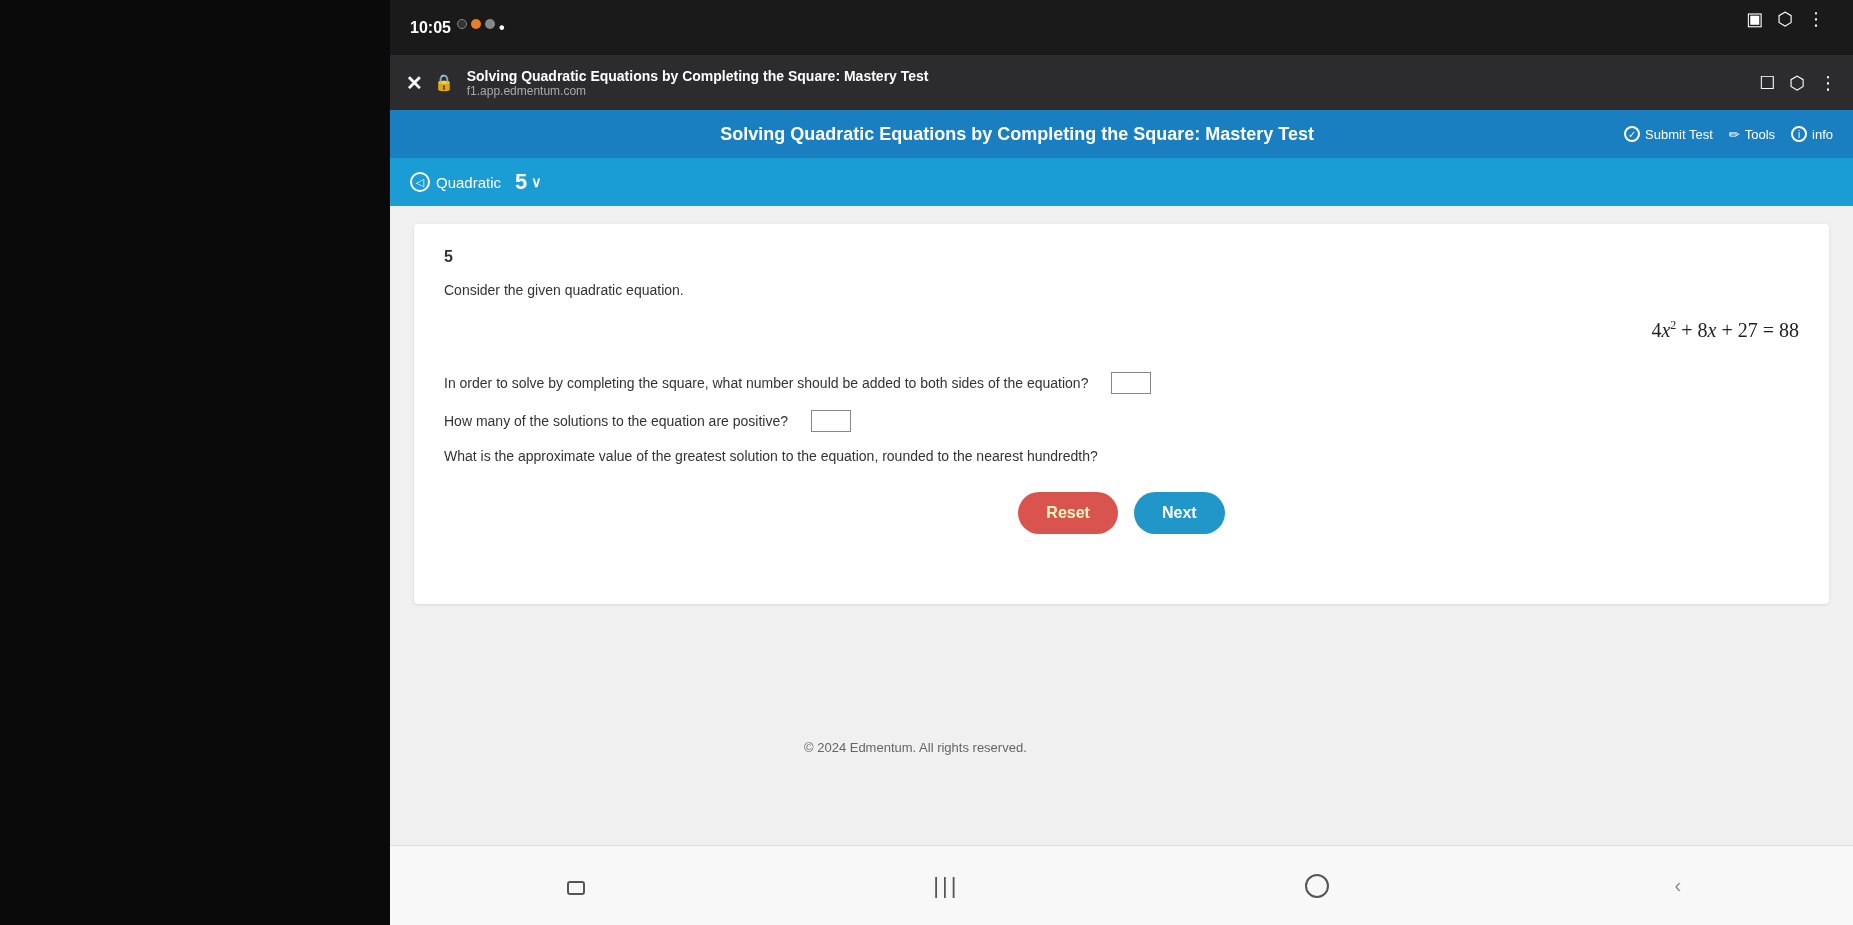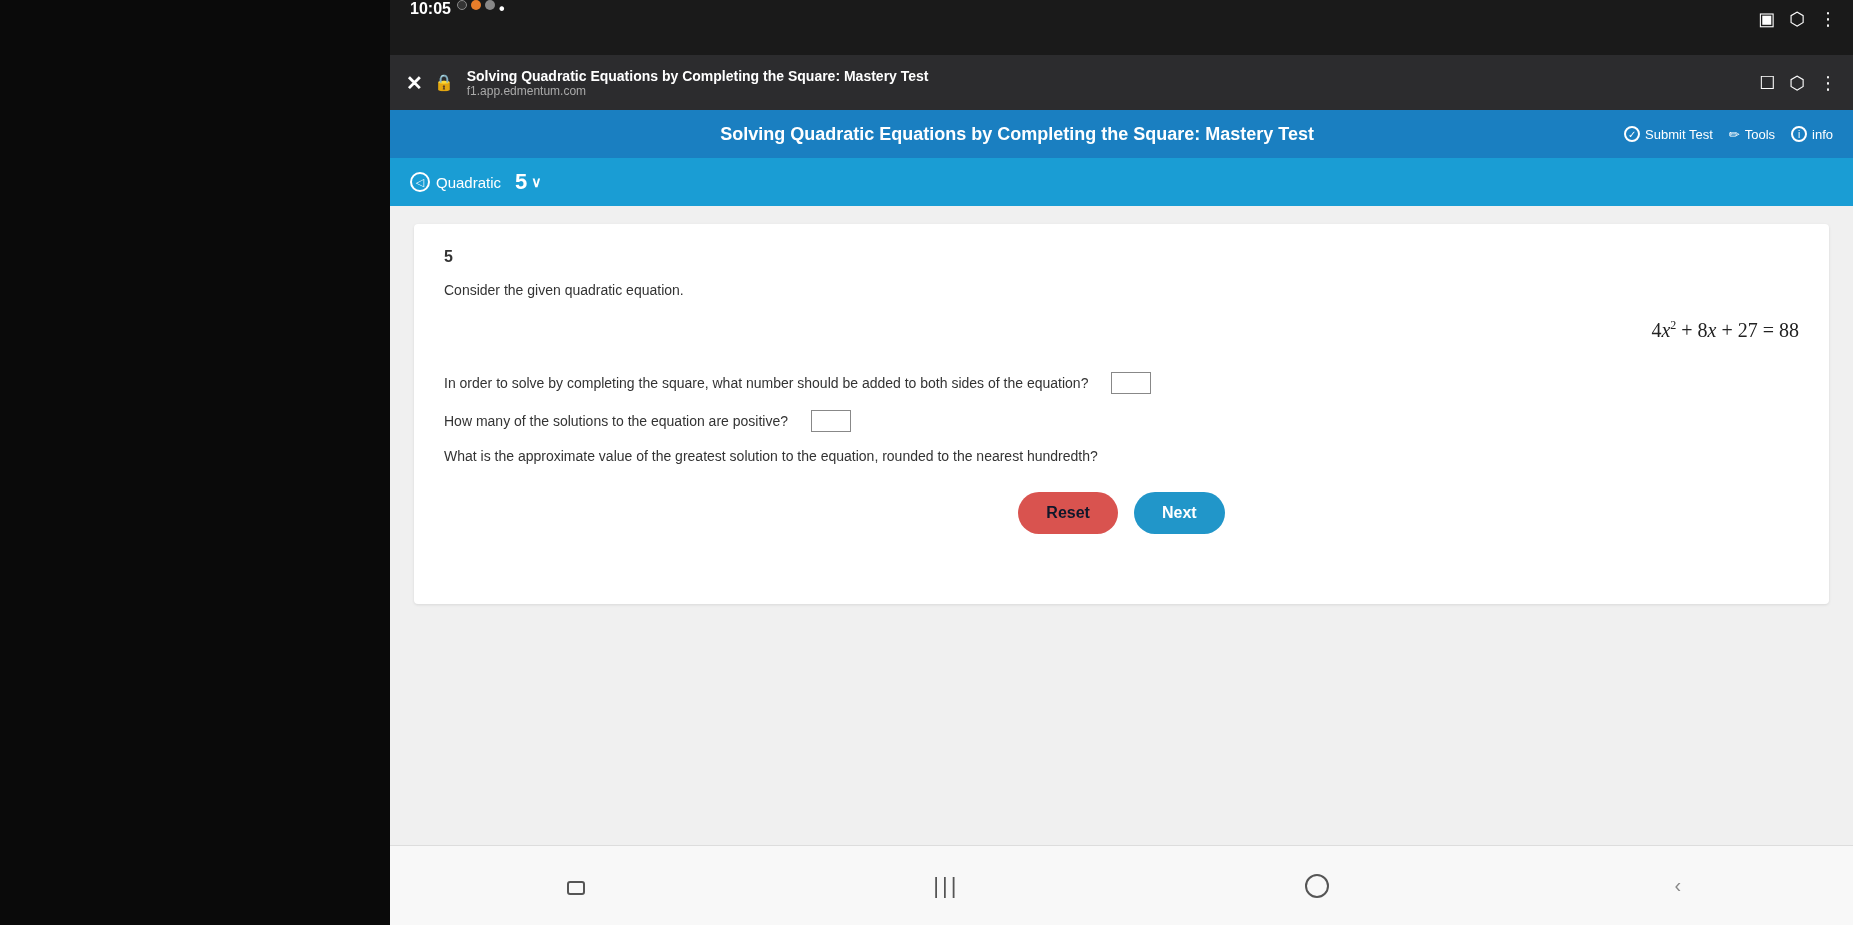--- a/index.html
+++ b/index.html
@@ -11,25 +11,25 @@
       font-family: Arial, sans-serif;
       overflow: hidden;
       position: relative;
     }
 
     
     .status-bar {
       position: absolute;
       top: 0;
       left: 390px;
-      right: 0;
+      right: 12px;
       height: 55px;
       background: #1a1a1a;
       display: flex;
-      align-items: flex-start;
+      align-items: center;
       justify-content: space-between;
       padding: 0 20px;
       z-index: 10;
     }
 
     .status-time {
       color: #fff;
       font-size: 16px;
       font-weight: bold;
       display: flex;
@@ -268,21 +268,21 @@
 
     .button-row {
       display: flex;
       justify-content: center;
       gap: 16px;
       margin-top: 28px;
     }
 
     .btn-reset {
       background: #d9534f;
-      color: #0f172a;
+      color: #fef9c3;
       border: none;
       border-radius: 24px;
       padding: 12px 28px;
       font-size: 16px;
       font-weight: 600;
       cursor: pointer;
     }
 
     .btn-next {
       background: #2196c9;
@@ -457,20 +457,23 @@
     <div class="question-line">
       <span>What is the approximate value of the greatest solution to the equation, rounded to the nearest hundredth?</span>
     </div>
 
     <div class="button-row">
       <button class="btn-reset">Reset</button>
       <button class="btn-next">Next</button>
     </div>
   </div>
 
+  <div class="footer">
+    <span class="footer-text">© 2024 Edmentum. All rights reserved.</span>
+  </div>
 </div>
 
 <div class="android-nav">
   <div class="android-btn">
     <svg width="28" height="28" viewBox="0 0 28 28">
       <rect x="6" y="10" width="16" height="12" rx="2" fill="none" stroke="#555" stroke-width="2"></rect>
     </svg>
   </div>
   <div class="android-btn">
     <span style="font-size:22px;letter-spacing:3px;color:#555;">|||</span>

